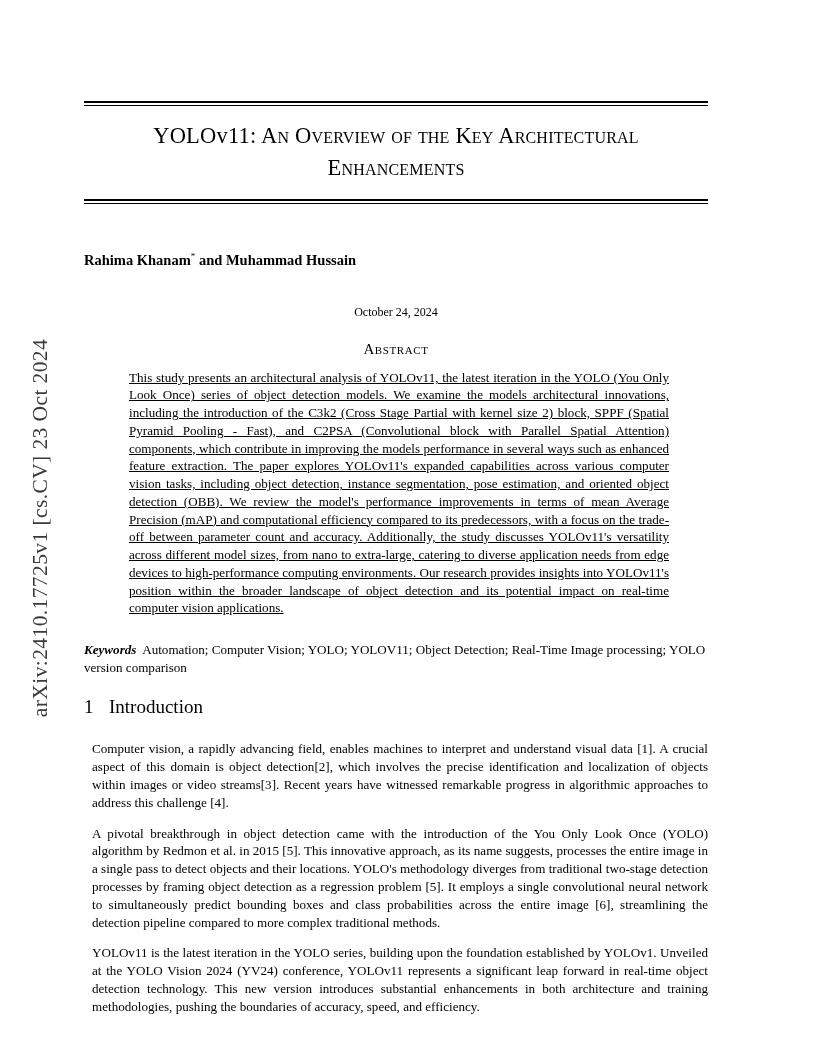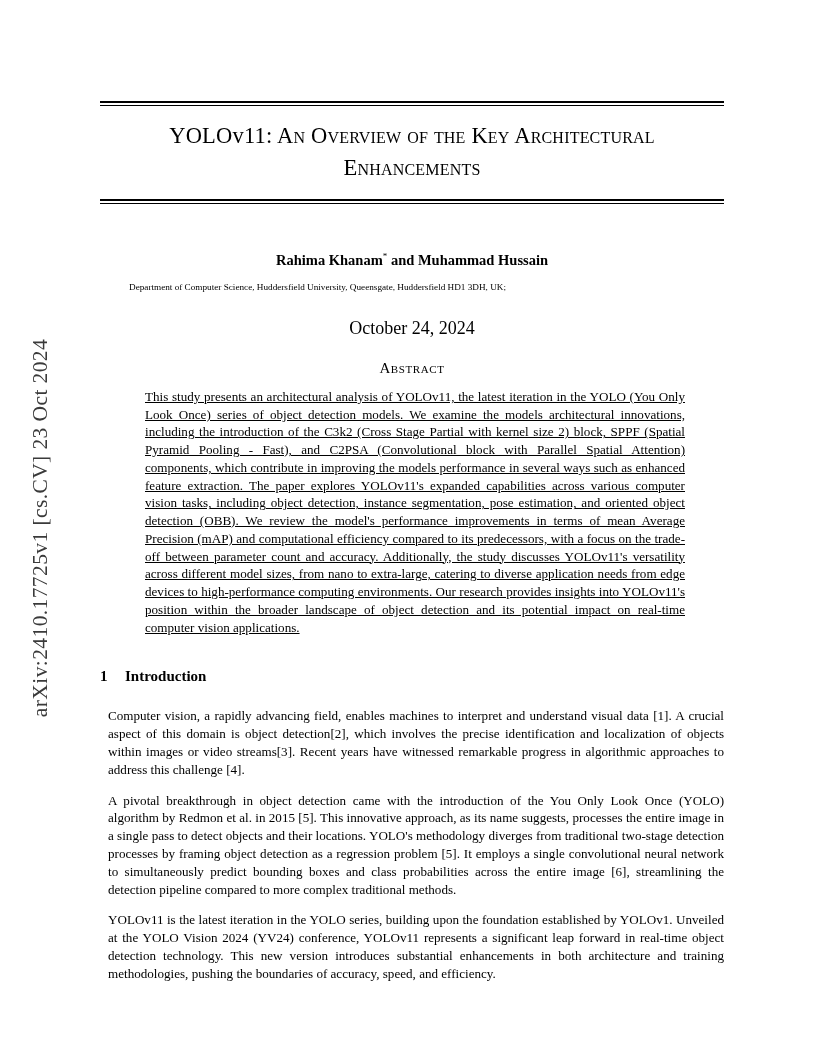--- a/index.html
+++ b/index.html
@@ -35,21 +35,21 @@
     white-space: nowrap;
     font-family: "Liberation Serif", "DejaVu Serif", serif;
     font-size: 21.5px;
     letter-spacing: 0.4px;
     color: #3a3a3a;
   }
 
   
   .page {
     position: absolute;
-    left: 100px;
+    left: 84px;
     top: 0;
     width: 624px;
     height: 1056px;
   }
 
   
   .rule {
     width: 100%;
     background: #000000;
     height: 2px;
@@ -70,21 +70,21 @@
     padding: 17px 6px 15px 6px;
     font-weight: normal;
     margin: 0;
   }
   .title .plain {
     font-variant: normal;
   }
 
   
   .authors {
-    text-align: center;
+    text-align: left;
     font-weight: bold;
     font-size: 14.5px;
     margin-top: 50px;
   }
   .authors sup {
     font-size: 9px;
     vertical-align: super;
     font-weight: normal;
   }
   .affiliation {
@@ -95,22 +95,22 @@
     text-align: left;
   }
   .affiliation sup {
     font-size: 7px;
     vertical-align: super;
   }
 
   
   .pubdate {
     text-align: center;
-    font-size: 18px;
-    margin-top: 24px;
+    font-size: 12px;
+    margin-top: 36px;
   }
 
   
   .abstract-heading {
     text-align: center;
     font-variant: small-caps;
     font-weight: normal;
     font-size: 15px;
     letter-spacing: 0.6px;
     margin-top: 21px;
@@ -132,23 +132,23 @@
     line-height: 1.35;
     text-align: left;
   }
   .keywords .kw-label {
     font-weight: bold;
     font-style: italic;
   }
 
   
   .section-heading {
-    margin-top: 32px;
-    font-size: 15px;
-    font-weight: bold;
+    margin-top: 20px;
+    font-size: 19px;
+    font-weight: normal;
   }
   .section-heading .num {
     display: inline-block;
     min-width: 25px;
   }
 
   .body-par {
     margin-top: 13px;
     font-size: 13.1px;
     line-height: 1.36;
@@ -170,28 +170,28 @@
 
   <div class="rule rule-top thick"></div>
 
   <h1 class="title"><span class="plain">YOLOv11:</span><span> An Overview of the Key Architectural Enhancements</span></h1>
 
   <div class="rule rule-bottom thick"></div>
 
   <div class="authors"><span>Rahima Khanam</span><sup>*</sup><span> and Muhammad Hussain</span></div>
 
   <div class="affiliation">
-    <div>Department of Computer Science, Huddersfield University, Queensgate, Huddersfield HD1 3DH, UK;</div>
   </div>
 
   <div class="pubdate">October 24, 2024</div>
 
   <div class="abstract-heading">Abstract</div>
   <div class="abstract-body">This study presents an architectural analysis of YOLOv11, the latest iteration in the YOLO (You Only Look Once) series of object detection models. We examine the models architectural innovations, including the introduction of the C3k2 (Cross Stage Partial with kernel size 2) block, SPPF (Spatial Pyramid Pooling - Fast), and C2PSA (Convolutional block with Parallel Spatial Attention) components, which contribute in improving the models performance in several ways such as enhanced feature extraction. The paper explores YOLOv11's expanded capabilities across various computer vision tasks, including object detection, instance segmentation, pose estimation, and oriented object detection (OBB). We review the model's performance improvements in terms of mean Average Precision (mAP) and computational efficiency compared to its predecessors, with a focus on the trade-off between parameter count and accuracy. Additionally, the study discusses YOLOv11's versatility across different model sizes, from nano to extra-large, catering to diverse application needs from edge devices to high-performance computing environments. Our research provides insights into YOLOv11's position within the broader landscape of object detection and its potential impact on real-time computer vision applications.</div>
 
+  <div class="keywords"><span class="kw-label">Keywords</span>&nbsp; <span>Automation; Computer Vision; YOLO; YOLOV11; Object Detection; Real-Time Image processing; YOLO version comparison</span></div>
 
   <div class="section-heading"><span class="num">1</span><span>Introduction</span></div>
 
   <p class="body-par first">Computer vision, a rapidly advancing field, enables machines to interpret and understand visual data [1]. A crucial aspect of this domain is object detection[2], which involves the precise identification and localization of objects within images or video streams[3]. Recent years have witnessed remarkable progress in algorithmic approaches to address this challenge [4].</p>
   <p class="body-par">A pivotal breakthrough in object detection came with the introduction of the You Only Look Once (YOLO) algorithm by Redmon et al. in 2015 [5]. This innovative approach, as its name suggests, processes the entire image in a single pass to detect objects and their locations. YOLO's methodology diverges from traditional two-stage detection processes by framing object detection as a regression problem [5]. It employs a single convolutional neural network to simultaneously predict bounding boxes and class probabilities across the entire image [6], streamlining the detection pipeline compared to more complex traditional methods.</p>
   <p class="body-par">YOLOv11 is the latest iteration in the YOLO series, building upon the foundation established by YOLOv1. Unveiled at the YOLO Vision 2024 (YV24) conference, YOLOv11 represents a significant leap forward in real-time object detection technology. This new version introduces substantial enhancements in both architecture and training methodologies, pushing the boundaries of accuracy, speed, and efficiency.</p>
 
 </div>
 
 </body></html>

